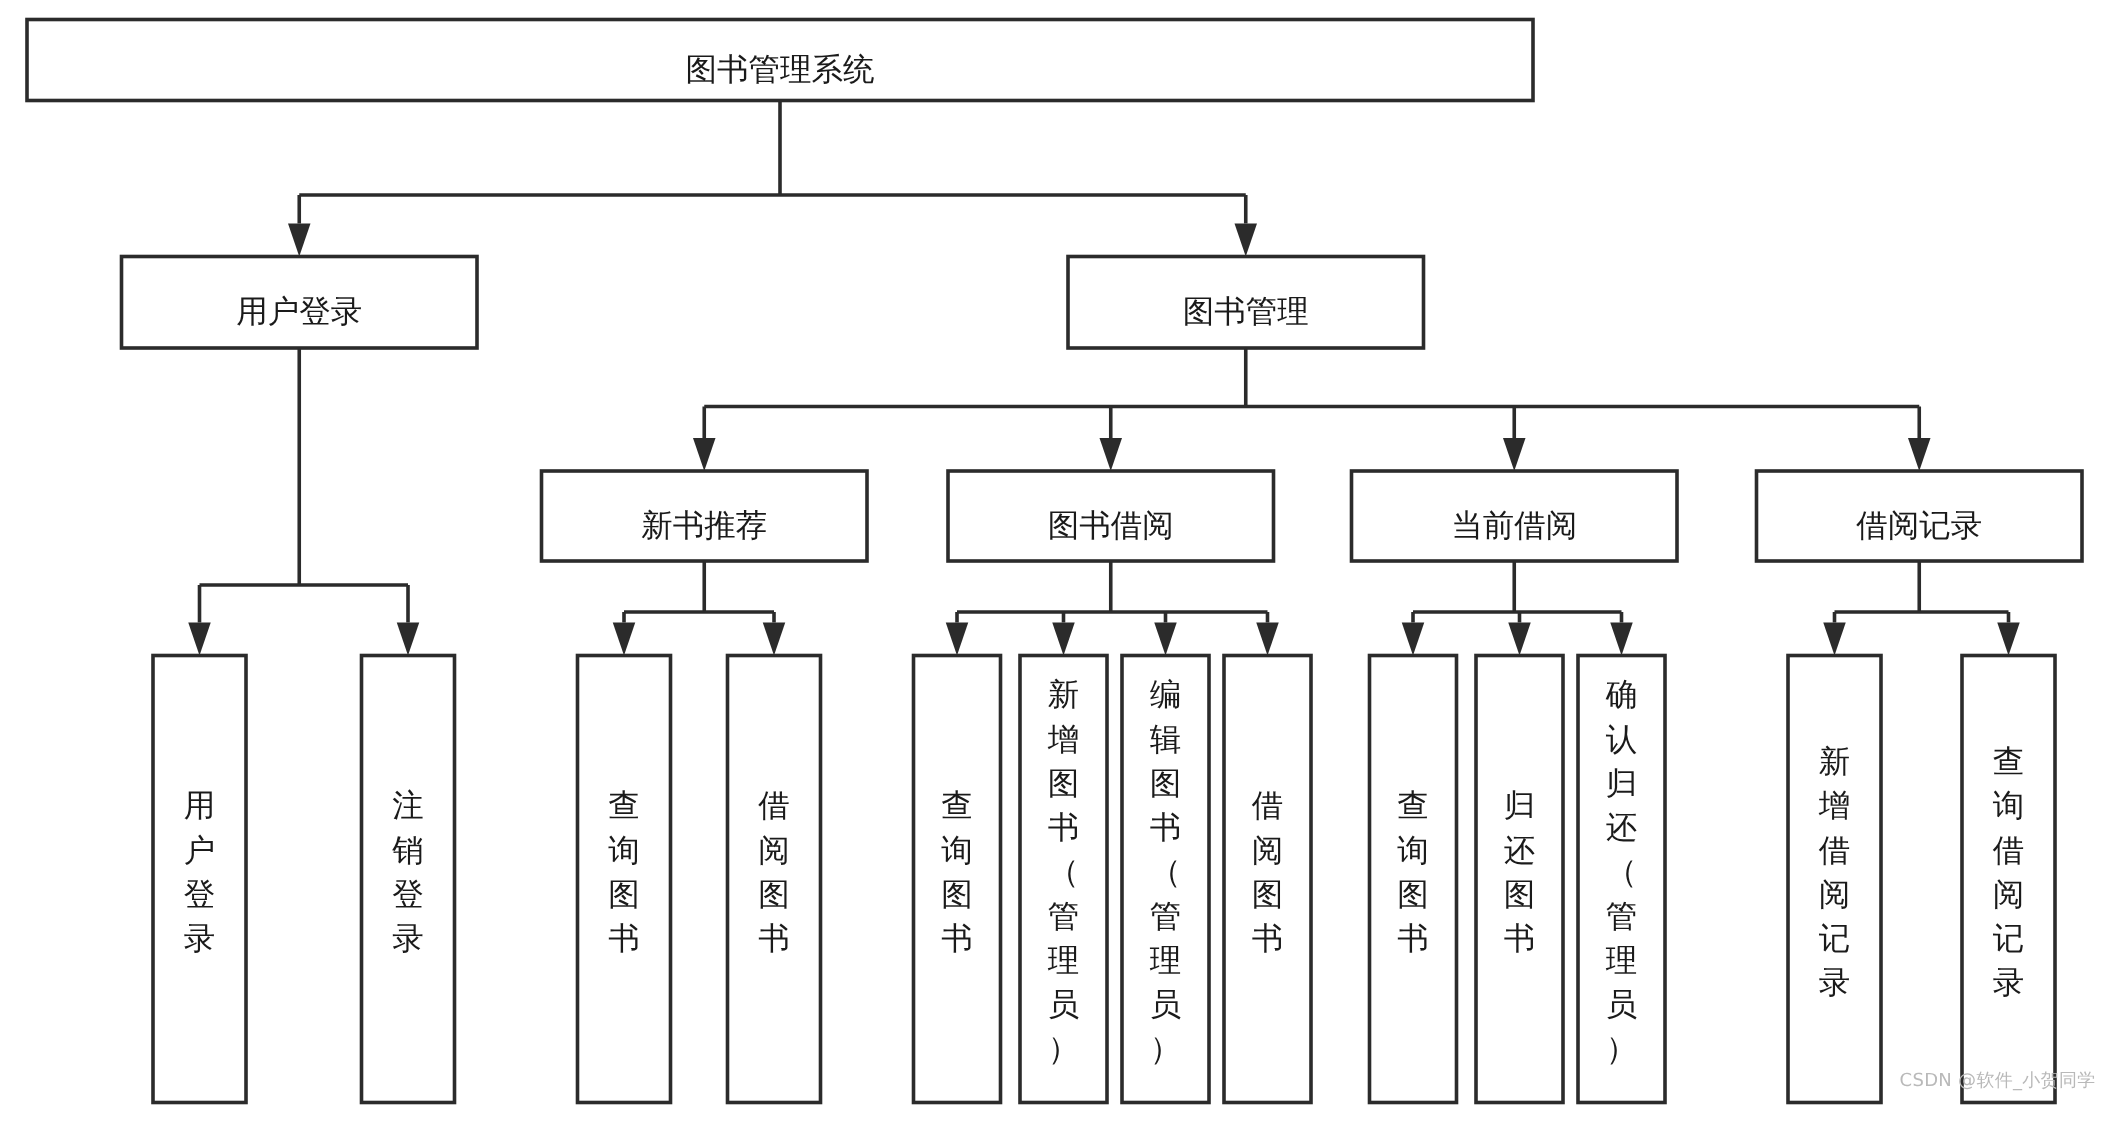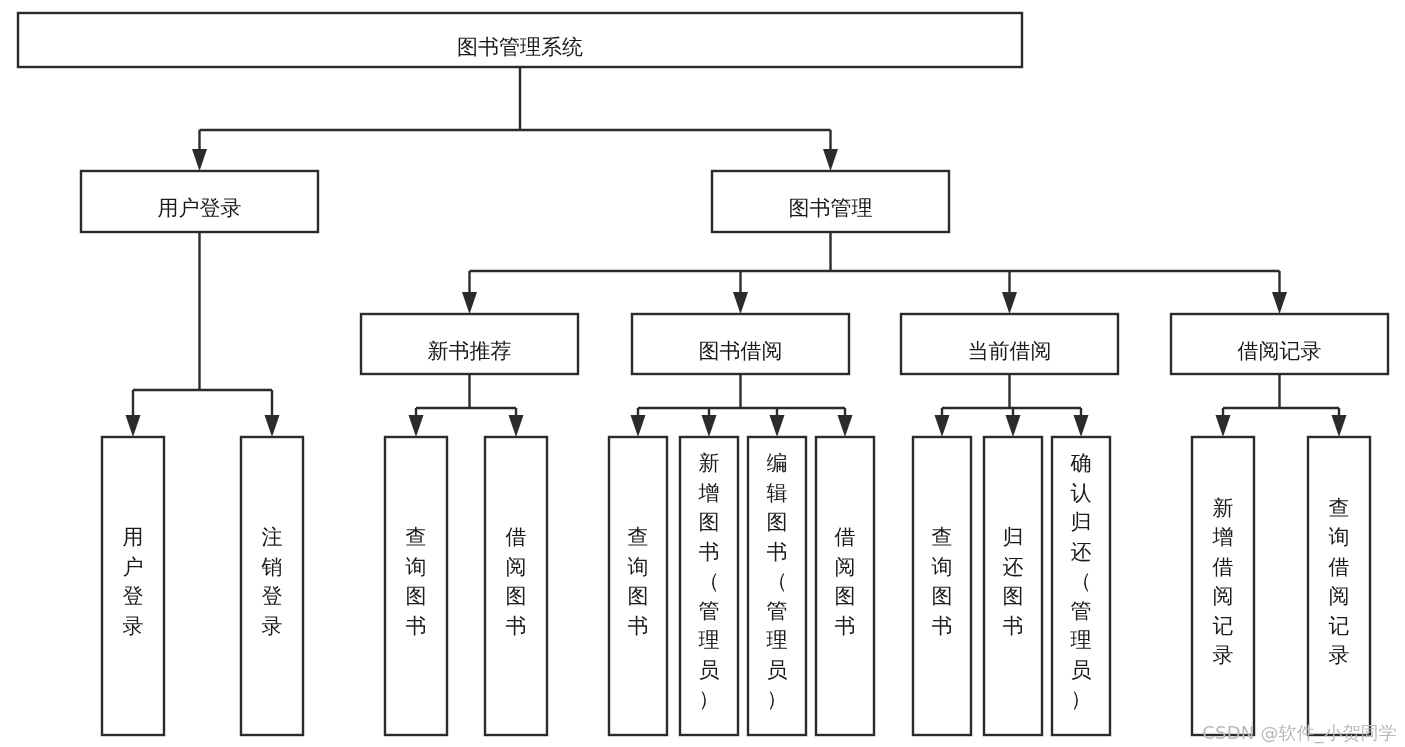--- a/index.html
+++ b/index.html
@@ -49,23 +49,23 @@
     stroke-width: 2.4;
     fill: none;
   }
   .arrow-head {
     fill: #2b2b2b;
     stroke: none;
   }
   .watermark {
     position: absolute;
     right: 8px;
-    bottom: 2px;
-    font-family: "DejaVu Sans", "Liberation Sans", sans-serif;
-    font-size: 18px;
+    bottom: 18px;
+    font-family: "DejaVu Sans", "Liberation Sans", sans-serif;
+    font-size: 12px;
     color: #b9b9b9;
     white-space: nowrap;
     letter-spacing: 0.2px;
   }
 </style>
 </head>
 <body>
 
 <div id="diagram-root">
   <svg id="tree-svg" viewBox="0 0 1405 747" xmlns="http://www.w3.org/2000/svg">

